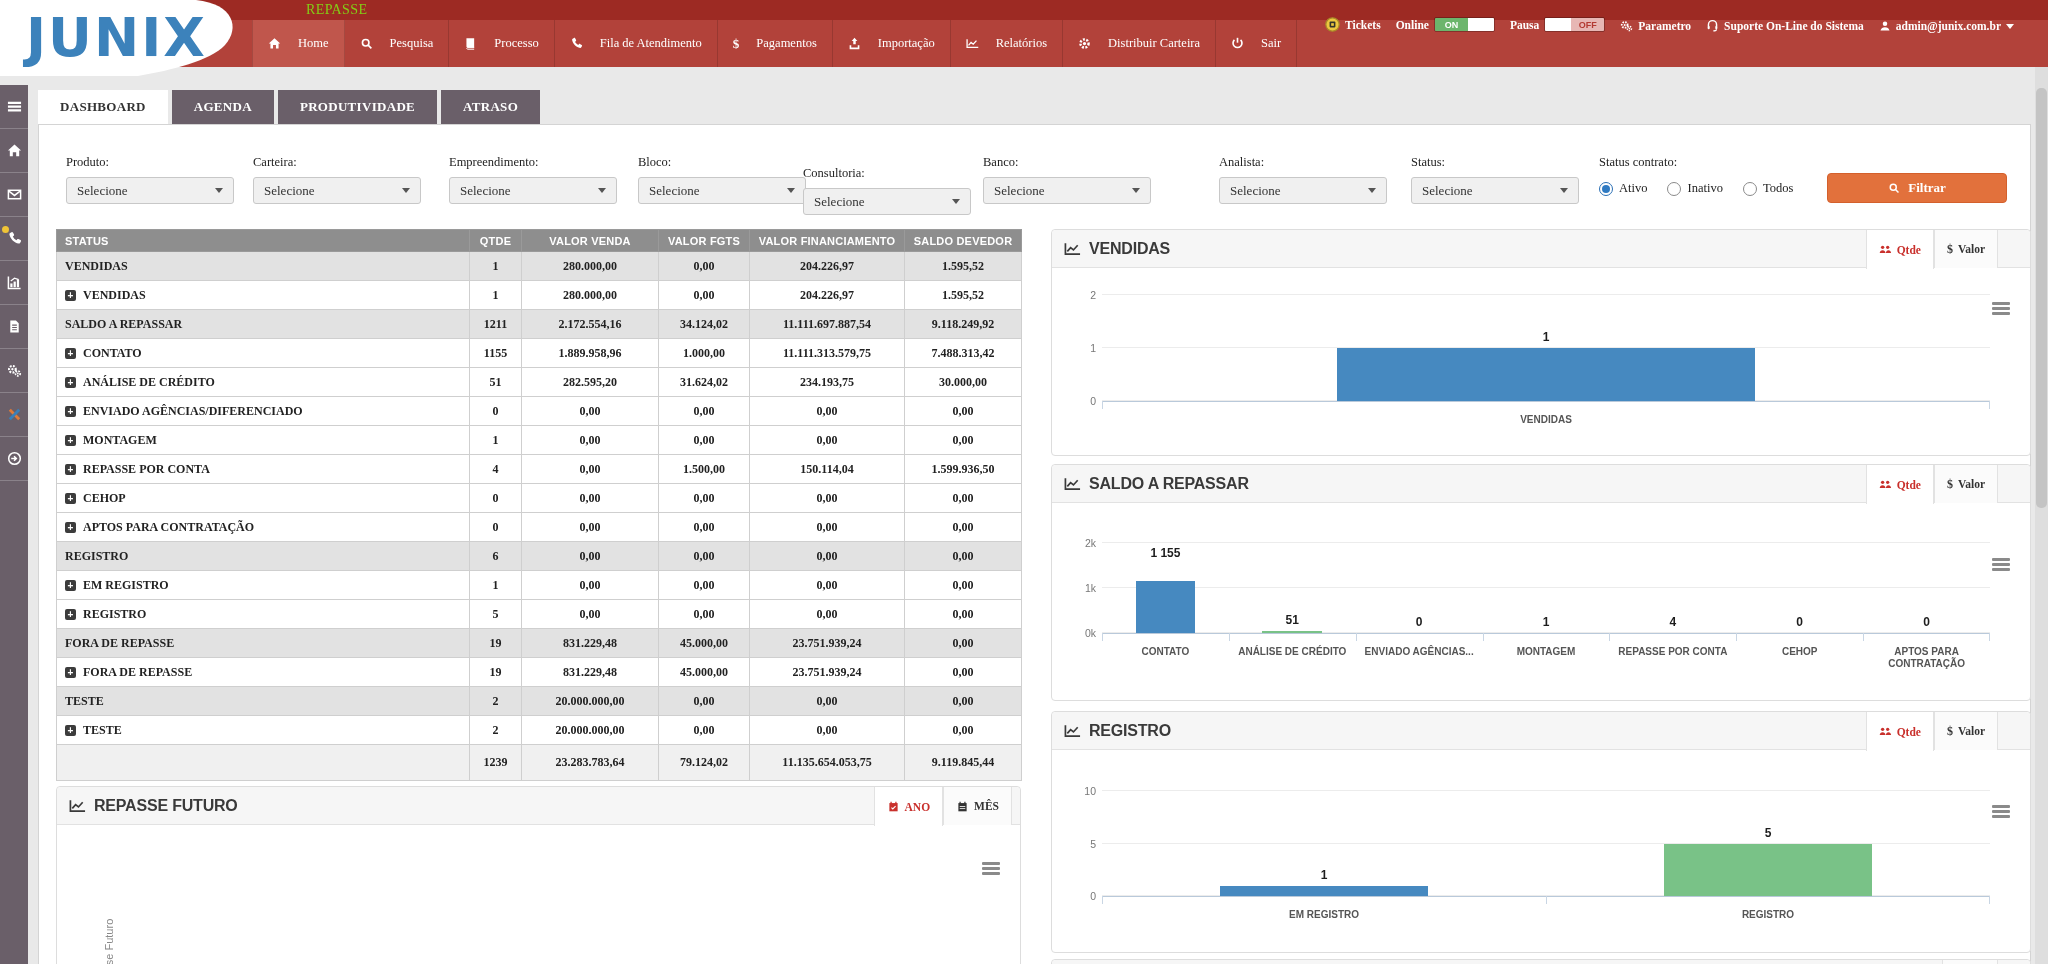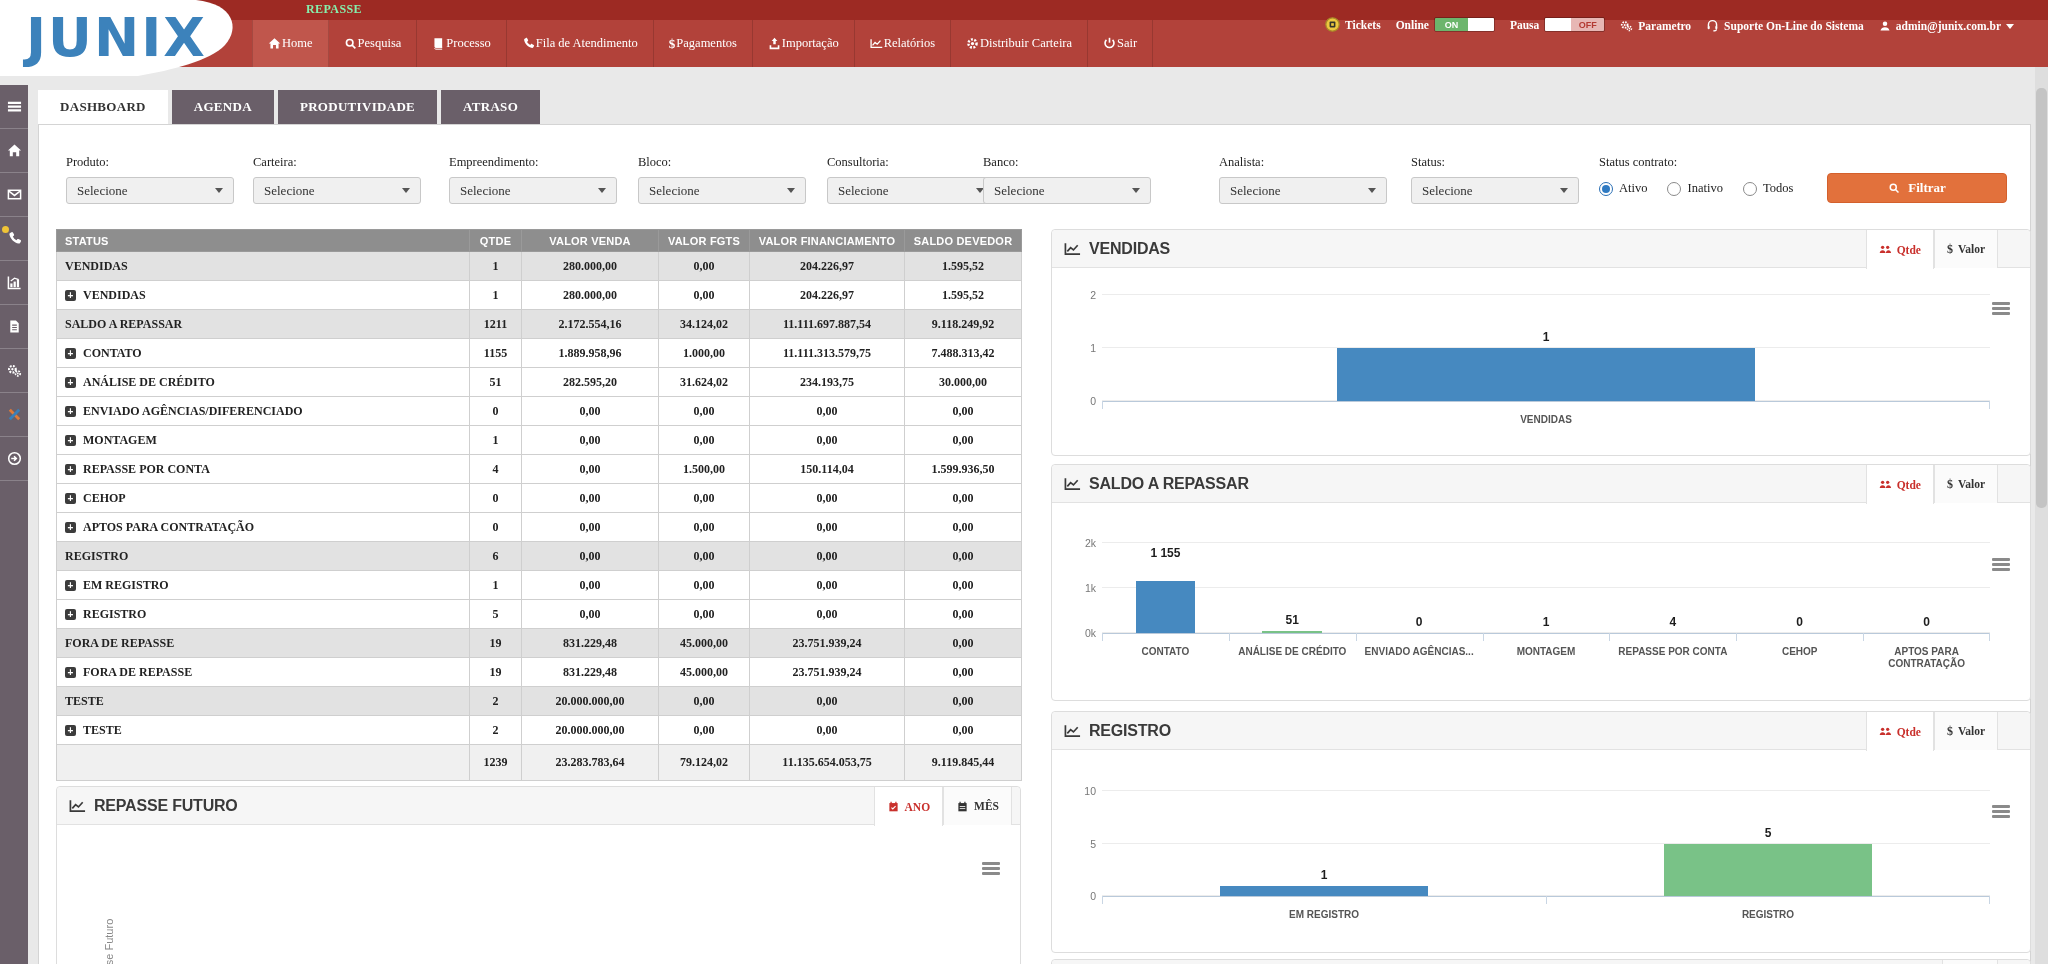--- a/index.html
+++ b/index.html
@@ -1,30 +1,30 @@
 <!DOCTYPE html>
 <html><head>
 <meta charset="utf-8">
 <style>
   *{box-sizing:border-box;margin:0;padding:0}
   html,body{width:2048px;height:964px}
   body{position:relative;overflow:hidden;background:#e9e9e9;font-family:"Liberation Serif",serif;color:#222}
 
   
   .topbar{position:absolute;top:0;left:0;right:0;height:20px;background:#9d2a23;z-index:3}
-  .topbar-title{position:absolute;left:306px;top:2px;color:#86efac;font-weight:700;font-size:12px;letter-spacing:.4px}
+  .topbar-title{position:absolute;left:306px;top:2px;color:#84cc16;font-weight:400;font-size:14px;letter-spacing:.4px}
   .topbar-right{position:absolute;right:34px;top:0;height:32px;display:flex;align-items:flex-end;gap:15px;color:#fff;font-size:11.5px;font-weight:700}
   .tr-item{display:flex;align-items:center;gap:5px;cursor:pointer}
   .tr-item .ic svg{display:block}
   .toggle{display:flex;height:15px;border-radius:2px;overflow:hidden;font-family:"Liberation Sans",sans-serif;font-size:9px;font-weight:700;border:1px solid rgba(0,0,0,.25)}
   .tg-on{background:#6cb56c;color:#fff;width:33px;display:flex;align-items:center;justify-content:center}
   .tg-knob{background:#fff;width:26px}
   .tg-off{background:#e7b7b4;color:#b33a32;width:33px;display:flex;align-items:center;justify-content:center}
   .navbar{position:absolute;top:20px;left:0;right:0;height:47px;background:#b2423a;display:flex;padding-left:252px;z-index:2}
-  .nav-item{display:flex;align-items:center;gap:1px;padding:0 15px;color:#fff;font-size:12.5px;border-right:1px solid rgba(0,0,0,.14);cursor:pointer;white-space:nowrap}
+  .nav-item{display:flex;align-items:center;gap:17px;padding:0 15px;color:#fff;font-size:12.5px;border-right:1px solid rgba(0,0,0,.14);cursor:pointer;white-space:nowrap}
   .nav-item:first-child{border-left:1px solid rgba(0,0,0,.14)}
   .nav-item.active{background:#c0564c}
   .nav-item .ic svg{width:13px;height:13px;display:block}
   .nav-item .dollar{font-size:13px;font-weight:700}
 
   
   .logo{position:absolute;top:0;left:0;width:270px;height:76px;z-index:4}
   .logo-swoosh{position:absolute;inset:0}
   .logo-text{position:absolute;left:26px;top:6px;font-family:"DejaVu Sans",sans-serif;font-weight:700;font-size:54px;color:#3c82bb;letter-spacing:2px}
 
@@ -805,21 +805,21 @@
         <span class="caret"></span>
       </div>
     </div>
     <div class="fgroup" style="left: 599px;">
       <div class="flabel">Bloco:</div>
   <div class="fselect">
         <span>Selecione</span>
         <span class="caret"></span>
       </div>
     </div>
-    <div class="fgroup" style="left: 788px;">
+    <div class="fgroup" style="left: 764px; margin-top: 11px;">
       <div class="flabel">Consultoria:</div>
   <div class="fselect">
         <span>Selecione</span>
         <span class="caret"></span>
       </div>
     </div>
     <div class="fgroup" style="left: 936px; margin-left: 8px;">
       <div class="flabel">Banco:</div>
   <div class="fselect">
         <span>Selecione</span>

